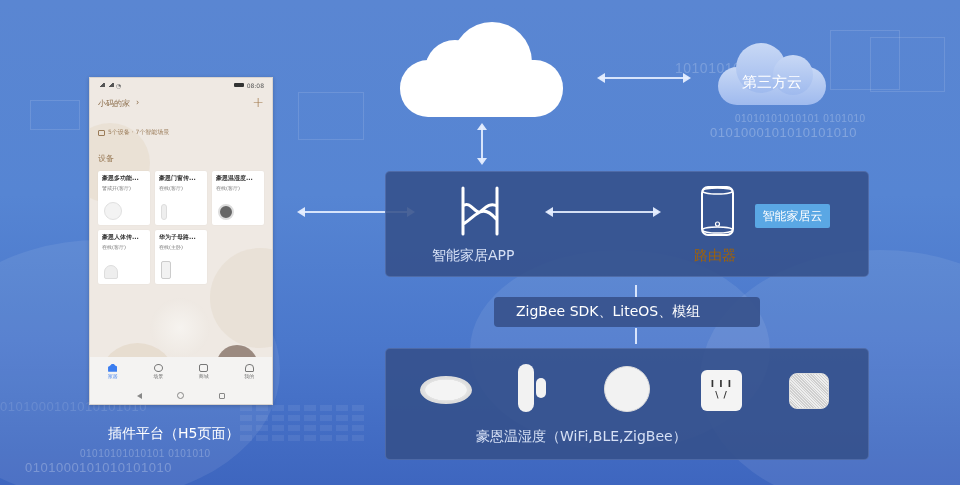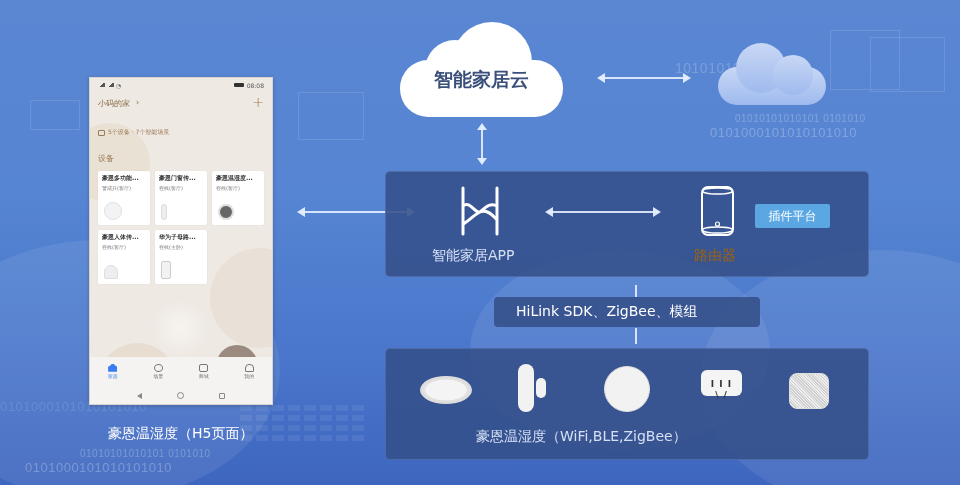--- a/index.html
+++ b/index.html
@@ -87,21 +87,21 @@
   .router-icon { position: absolute; left: 700px; top: 185px; width: 35px; height: 52px; }
   .router-label { position: absolute; left: 694px; top: 247px; font-size: 14px; color: #a16207; }
   .plugin-btn { position: absolute; left: 755px; top: 204px; width: 75px; height: 24px; background: #5aa7e4; color: #fff; font-size: 12px; border-radius: 2px; display: flex; align-items: center; justify-content: center; }
 
   .hw-items { position: absolute; left: 420px; top: 364px; width: 420px; height: 50px; }
   .hw { position: absolute; }
   .hw-ceiling { left: 0; top: 12px; width: 52px; height: 28px; border-radius: 50%; background: radial-gradient(#f4f4f4 60%, #e4e4e4 62%, #d8d8d8 80%); border: 2px solid #ddd; }
   .hw-door1 { left: 98px; top: 0; width: 16px; height: 48px; border-radius: 8px; background: #f2f2f2; }
   .hw-door2 { left: 116px; top: 14px; width: 10px; height: 20px; border-radius: 5px; background: #f2f2f2; }
   .hw-hub { left: 184px; top: 2px; width: 46px; height: 46px; border-radius: 50%; background: #f2f2f2; border: 1px solid #ddd; }
-  .hw-socket { left: 281px; top: 6px; width: 41px; height: 26px; border-radius: 6px; background: #f4f4f4; }
+  .hw-socket { left: 281px; top: 6px; width: 41px; height: 41px; border-radius: 6px; background: #f4f4f4; }
   .hw-socket .holes { position: absolute; left: 0; top: 9px; width: 100%; text-align: center; font-size: 9px; color: #333; letter-spacing: 1px; line-height: 11px; font-weight: bold; }
   .hw-speaker { left: 369px; top: 9px; width: 40px; height: 36px; border-radius: 8px; background: repeating-linear-gradient(45deg, #cfcfcf 0 1px, #eee 1px 2px); border: 1px solid #ddd; }
   .hw-label { position: absolute; left: 476px; top: 428px; font-size: 14px; color: #d6e0f5; }
 </style>
 </head>
 <body>
 
 <div class="bg-cloud" style="left:-80px; top:240px; width:360px; height:260px;"></div>
 <div class="bg-cloud" style="left:700px; top:250px; width:360px; height:260px;"></div>
 <div class="bg-cloud" style="left:470px; top:250px; width:300px; height:200px;"></div>
@@ -229,56 +229,56 @@
     </div>
   </div>
 
   <div class="navbar">
     <span class="nav-back"></span>
     <span class="nav-home"></span>
     <span class="nav-recent"></span>
   </div>
 </div>
 
-<div class="phone-caption">豪恩温湿度（H5页面）</div>
+<div class="phone-caption">插件平台（H5页面）</div>
 
 <div class="cloud-main">
   <div class="blob" style="left:0; top:38px; width:163px; height:57px; border-radius:28px;"></div>
   <div class="blob" style="left:25px; top:18px; width:60px; height:60px;"></div>
   <div class="blob" style="left:52px; top:0; width:80px; height:80px;"></div>
-  <div class="label">智能家居云</div>
 </div>
 
 <div class="cloud-third">
   <div class="blob" style="left:0; top:24px; width:108px; height:38px; border-radius:19px;"></div>
   <div class="blob" style="left:18px; top:0; width:50px; height:50px;"></div>
   <div class="blob" style="left:55px; top:12px; width:40px; height:40px;"></div>
+  <div class="label">第三方云</div>
 </div>
 
 <div class="arrow both" style="left:600px; top:77px; width:88px;"></div>
 <div class="varrow both" style="left:481px; top:126px; height:36px;"></div>
 <div class="arrow both" style="left:300px; top:211px; width:112px;"></div>
 
 <div class="panel app-panel"></div>
 <svg class="app-logo" viewBox="0 0 40 50">
   <path d="M3 2 V48 M37 2 V48 M3 20 C10 14, 15 28, 20 26 C28 22, 35 32, 37 34 M37 20 C30 16, 25 22, 20 26 C12 30, 8 36, 3 38" stroke="#fff" stroke-width="3" fill="none" stroke-linecap="round"></path>
 </svg>
 <div class="app-label">智能家居APP</div>
 <div class="arrow both" style="left:548px; top:211px; width:110px;"></div>
 <svg class="router-icon" viewBox="0 0 35 52">
   <rect x="2" y="2" width="31" height="48" rx="6" stroke="#fff" stroke-width="2" fill="none"></rect>
   <ellipse cx="17.5" cy="6" rx="15" ry="3" stroke="#fff" stroke-width="1.5" fill="none"></ellipse>
   <ellipse cx="17.5" cy="45" rx="15" ry="3" stroke="#fff" stroke-width="1.5" fill="none"></ellipse>
   <circle cx="17.5" cy="39" r="2" stroke="#fff" stroke-width="1.2" fill="none"></circle>
 </svg>
 <div class="router-label">路由器</div>
-<div class="plugin-btn">插件平台</div>
+<div class="plugin-btn">智能家居云</div>
 
 <div class="varrow" style="left:635px; top:285px; height:12px;"></div>
-<div class="sdk-box">HiLink SDK、ZigBee、模组</div>
+<div class="sdk-box">ZigBee SDK、LiteOS、模组</div>
 <div class="varrow" style="left:635px; top:328px; height:16px;"></div>
 
 <div class="panel hw-panel"></div>
 <div class="hw-items">
   <div class="hw hw-ceiling"></div>
   <div class="hw hw-door1"></div>
   <div class="hw hw-door2"></div>
   <div class="hw hw-hub"></div>
   <div class="hw hw-socket">
     <div class="holes">I I I<br>\ /</div>

